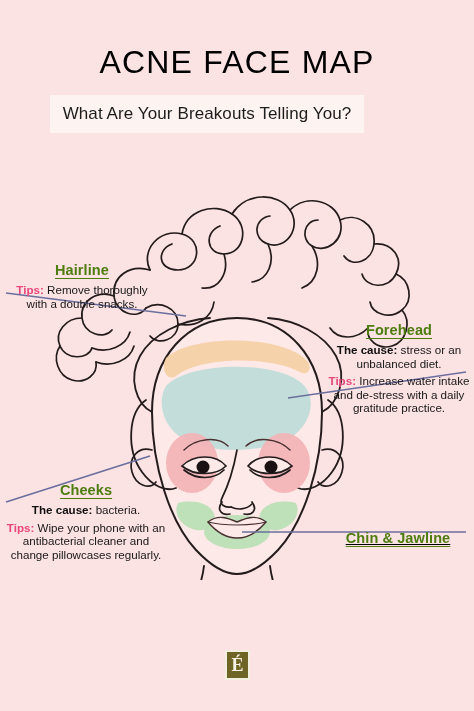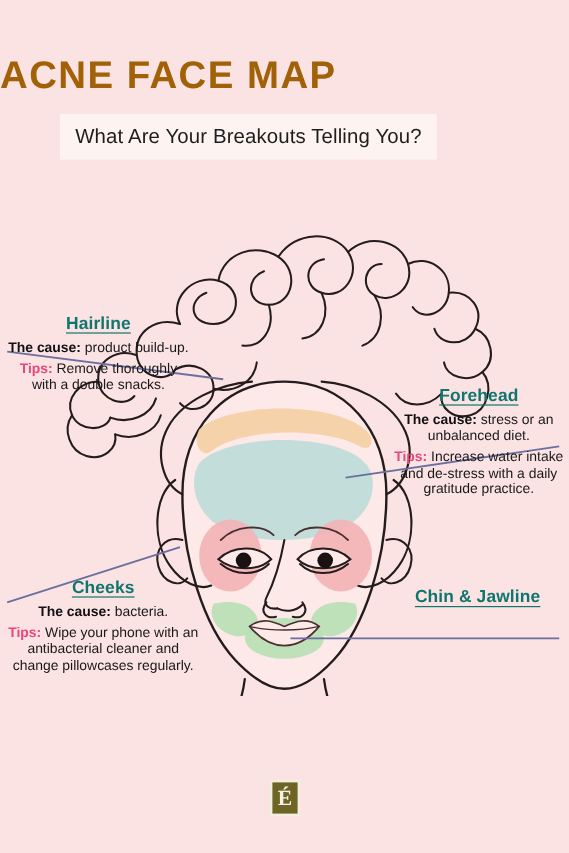--- a/index.html
+++ b/index.html
@@ -8,23 +8,24 @@
     background:#fbe2e3;
     font-family:"Liberation Sans", sans-serif;
     overflow:hidden;
     position:relative;
   }
   .stage{position:absolute;inset:0;width:474px;height:711px;}
 
   
   .title{
     position:absolute;left:0;top:44px;width:474px;
-    font-size:32px;font-weight:bold;
+    text-align:center;
+    font-size:32px;font-weight:normal;
     letter-spacing:1.2px;
-    color:#a16207;
+    color:#000000;
     font-family:"Liberation Sans", sans-serif;
   }
   .subtitle-bar{
     position:absolute;left:50px;top:95px;width:314px;height:38px;
     background:#fdf3f1;
     display:flex;align-items:center;justify-content:center;
   }
   .subtitle{
     font-size:17px;color:#1d1d1d;
     font-family:"Liberation Sans", sans-serif;
@@ -33,39 +34,39 @@
 
   
   .face-wrap{position:absolute;left:0;top:150px;width:474px;height:430px;}
   .face-svg{display:block;width:474px;height:430px;}
 
   
   .callout{position:absolute;}
   .callout h3{
     margin:0 0 5px 0;
     font-size:14.5px;font-weight:bold;
-    color:#0f766e;
+    color:#4d7c0f;
     text-decoration:underline;
     text-underline-offset:3px;
     font-family:"Liberation Sans", sans-serif;
     letter-spacing:.1px;
   }
   .callout p{
     margin:0 0 4px 0;
     font-size:11.6px;line-height:13.6px;
     color:#181818;
     font-family:"Liberation Sans", sans-serif;
   }
   .lbl{font-weight:bold;color:#111;}
   .tips{font-weight:bold;color:#e8467c;margin-top:12px;}
 
   .c-hairline{left:6px;top:262px;width:152px;text-align:center;}
   .c-forehead{left:326px;top:322px;width:146px;text-align:center;}
   .c-cheeks{left:6px;top:482px;width:160px;text-align:center;}
-  .c-chin{left:322px;top:490px;width:152px;text-align:center;}
+  .c-chin{left:322px;top:530px;width:152px;text-align:center;text-decoration:underline;}
 
   
   .logo{
     position:absolute;left:225px;top:650px;width:25px;height:30px;
     background:#6e6425;
     border:2px solid #f3efe0;
     box-sizing:border-box;
     display:flex;align-items:center;justify-content:center;
     color:#f7f3e4;
     font-family:"Liberation Serif", serif;
@@ -163,24 +164,20 @@
         <line x1="466" y1="222" x2="288" y2="248"></line>
         <line x1="6" y1="352" x2="150" y2="306"></line>
         <line x1="466" y1="382" x2="242" y2="382"></line>
       </g>
     </svg>
   </div>
 
   <div class="callout c-hairline">
     <h3>Hairline</h3>
     <p>
-      <span class="lbl">The cause:</span>
-      <span>product build-up.</span>
-    </p>
-    <p>
       <span class="tips">Tips:</span>
       <span>Remove thoroughly with a double snacks.</span>
     </p>
   </div>
 
   <div class="callout c-cheeks">
     <h3>Cheeks</h3>
     <p>
       <span class="lbl">The cause:</span>
       <span>bacteria.</span>

